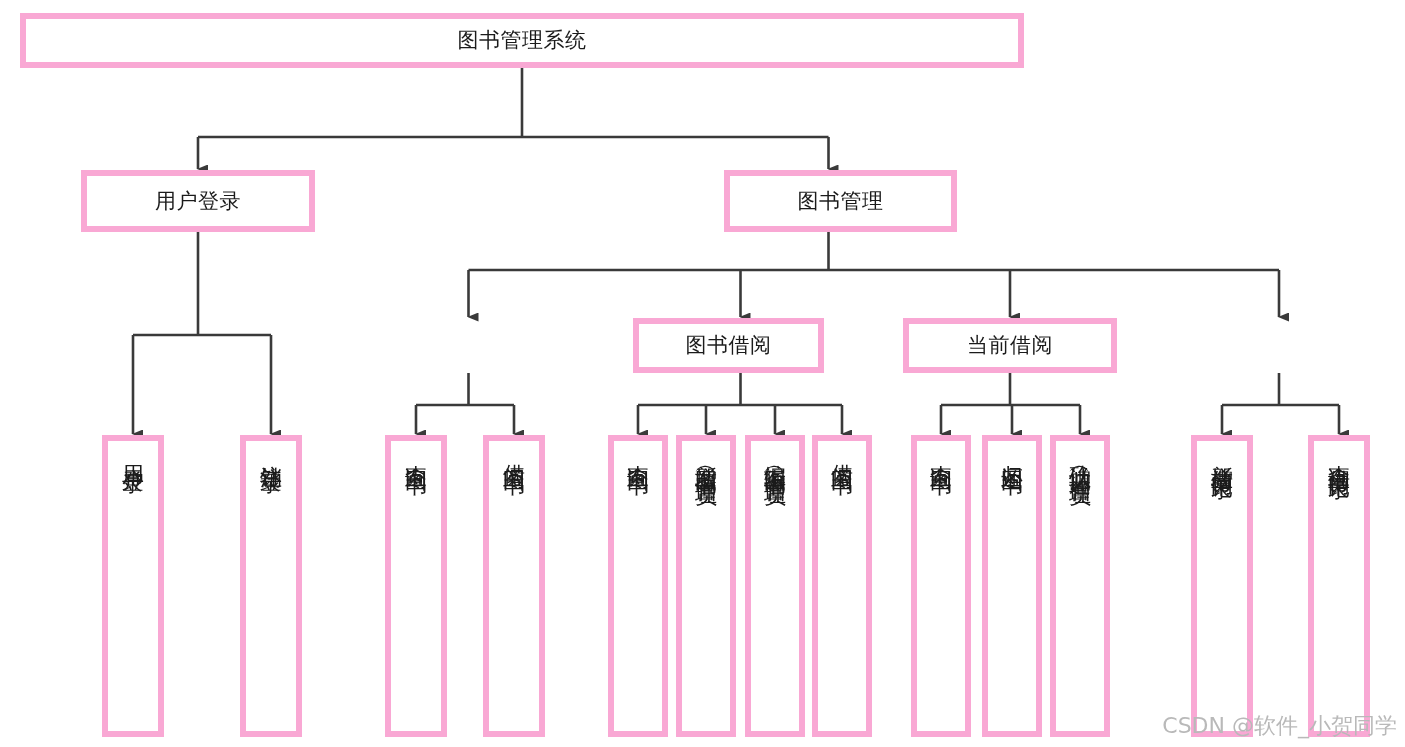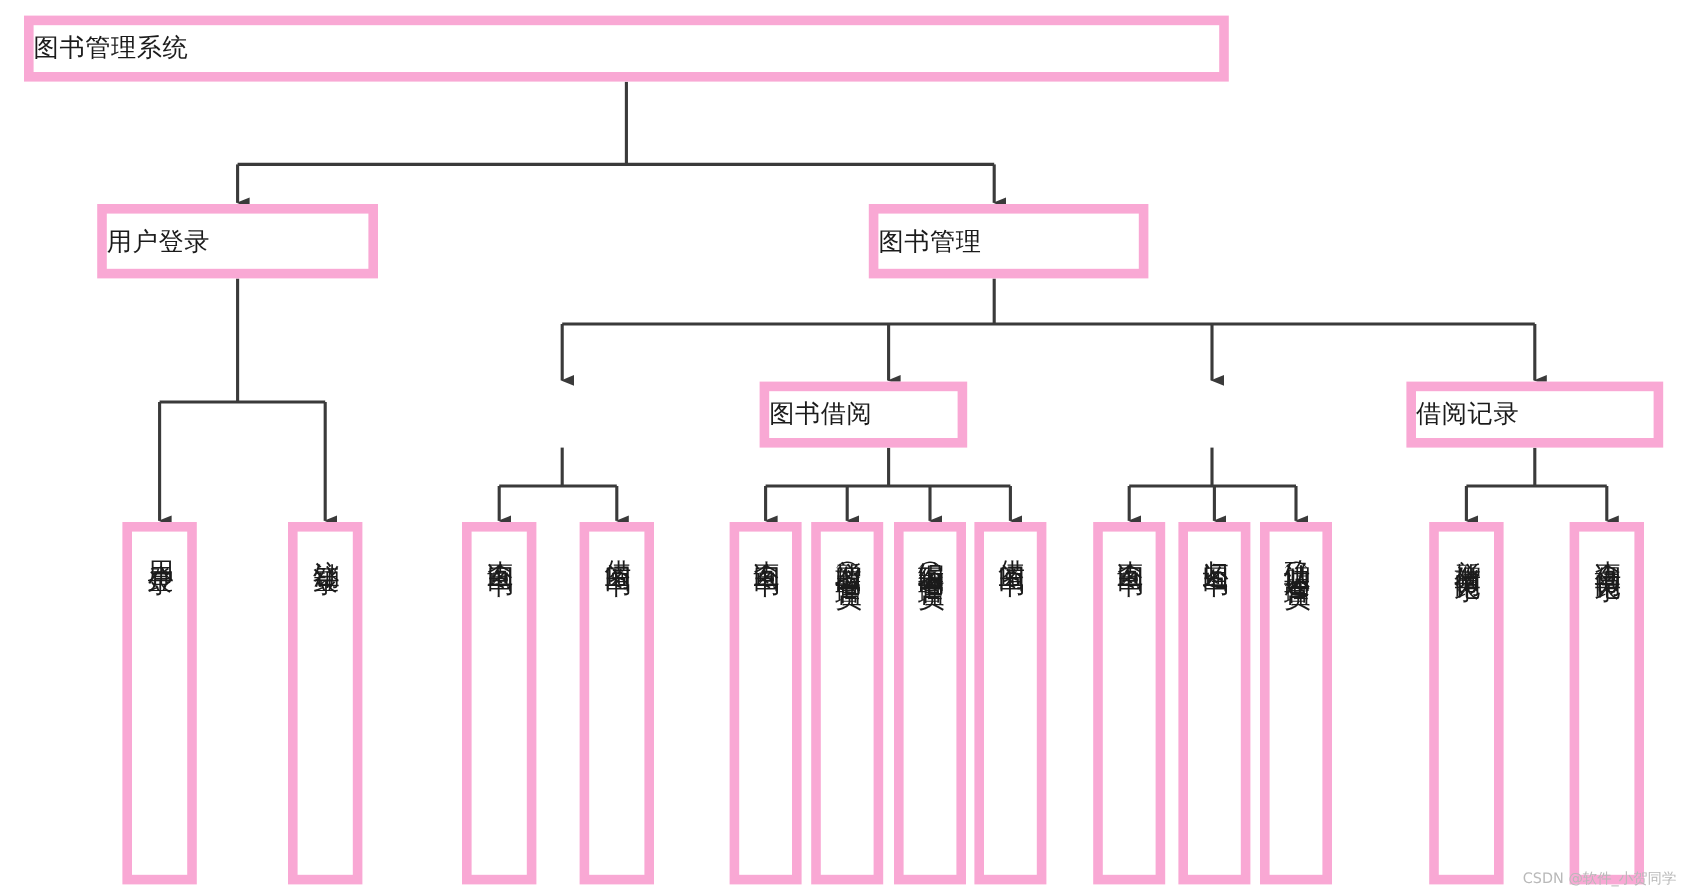--- a/index.html
+++ b/index.html
@@ -23,23 +23,24 @@
     left: 0;
     top: 0;
     width: 1405px;
     height: 747px;
     pointer-events: none;
   }
   .node {
     position: absolute;
     box-sizing: border-box;
     background: #ffffff;
-    border: 8px solid #f9a8d4;
+    border: 6px solid #f9a8d4;
     display: flex;
     align-items: center;
+    justify-content: center;
     color: #1b1b1b;
   }
   .node .node-label {
     display: block;
     text-align: center;
     color: #1b1b1b;
     line-height: 1.18;
     letter-spacing: 0.5px;
   }
   .node.horizontal .node-label {
@@ -55,21 +56,21 @@
     text-orientation: upright;
     font-size: 22px;
     letter-spacing: 3px;
     line-height: 1;
     margin: 0 auto;
   }
   #watermark {
     position: absolute;
     right: 8px;
     bottom: 6px;
-    font-size: 12px;
+    font-size: 22px;
     color: #b9b9b9;
     white-space: nowrap;
     font-family: "DejaVu Sans", "Liberation Sans", sans-serif;
   }
 </style>
 </head>
 <body>
 
 <div id="diagram-root">
 
@@ -120,25 +121,25 @@
     <span class="node-label">图书管理系统</span>
   </div>
 
   <div class="node horizontal" style="left: 81px; top: 170px; width: 234px; height: 62px;">
     <span class="node-label">用户登录</span>
   </div>
   <div class="node horizontal" style="left: 712px; top: 170px; width: 233px; height: 62px; margin-left: 12px;">
     <span class="node-label">图书管理</span>
   </div>
 
-  <div class="node horizontal" style="left: 633px; top: 318px; width: 173px; height: 55px;">
+  <div class="node horizontal" style="left: 633px; top: 318px; width: 191px; height: 55px;">
     <span class="node-label">图书借阅</span>
   </div>
-  <div class="node horizontal" style="left: 1172px; top: 318px; width: 214px; height: 55px;">
-    <span class="node-label">借阅记录</span>
+  <div class="node horizontal" style="left: 903px; top: 318px; width: 214px; height: 55px;">
+    <span class="node-label">当前借阅</span>
   </div>
 
   <div class="node vertical" style="left: 102px; top: 435px; width: 62px; height: 302px;">
     <span class="node-label">用户登录</span>
   </div>
   <div class="node vertical" style="left: 240px; top: 435px; width: 62px; height: 302px;">
     <span class="node-label">注销登录</span>
   </div>
   <div class="node vertical" style="left: 385px; top: 435px; width: 62px; height: 302px;">
     <span class="node-label">查询图书</span>

